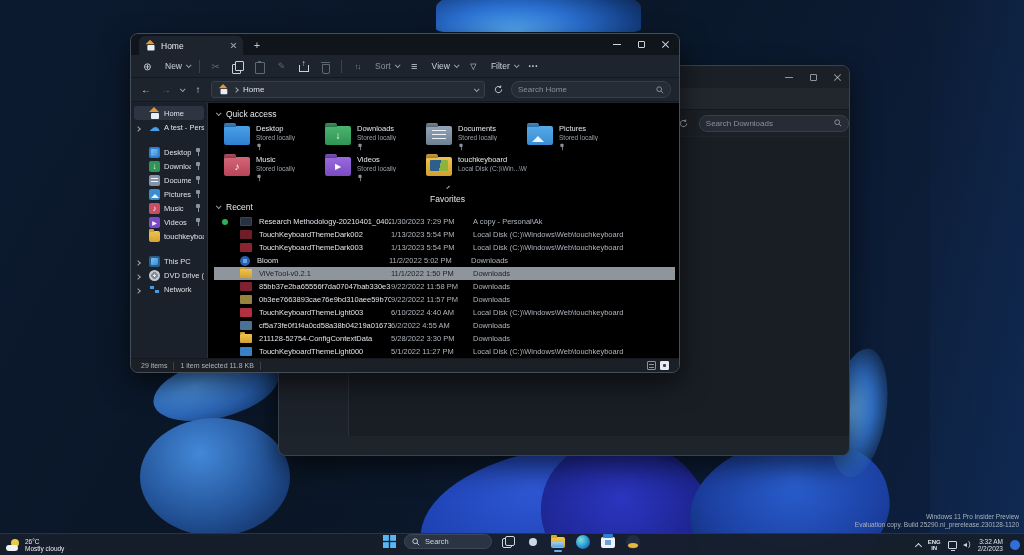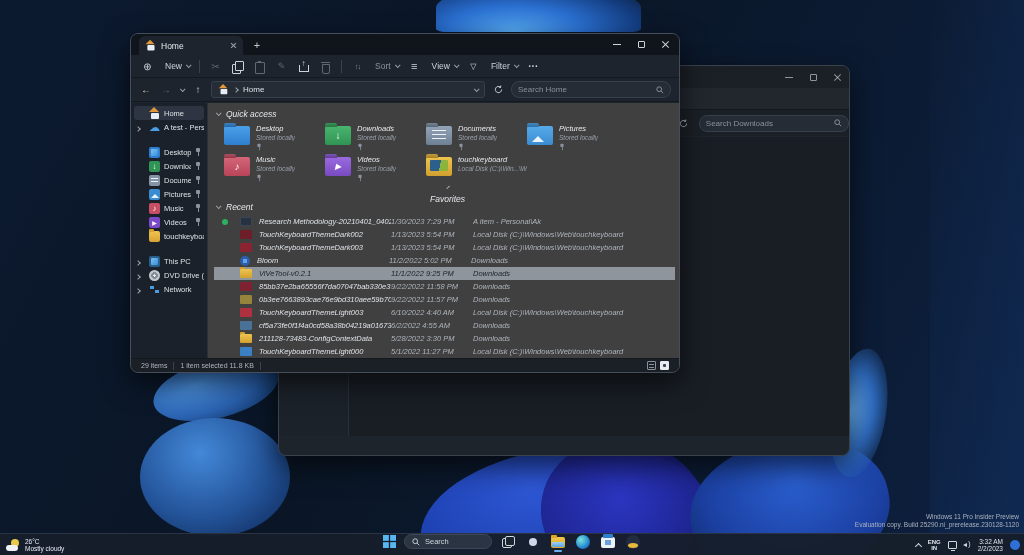--- a/index.html
+++ b/index.html
@@ -133,21 +133,21 @@
   .si.pictures { background:#3a8cd0; }
   .si.pictures::after { content:""; position:absolute; left:2px; bottom:2px; border-left:4px solid transparent; border-right:4px solid transparent; border-bottom:4px solid #e8f2fa; }
   .si.music { background:#c84e64; color:#fff; font-size:8px; } .si.music::after { content:"♪"; }
   .si.videos { background:#7a4ac8; color:#fff; font-size:6px; } .si.videos::after { content:"▶"; }
   .si.folder { background:linear-gradient(180deg,#f0c452,#d8a232); }
   .si.folder::before { content:""; position:absolute; top:-2px; left:0; width:5px; height:3px; background:#d8a232; border-radius:1px 1px 0 0; }
   .si.dvd { border-radius:50%; background:radial-gradient(circle,#e8eaec 0 15%, #848c96 16% 42%, #c2c8d0 43%); }
   .si.network { background:transparent; }
   .si.network::after { content:""; position:absolute; left:1px; top:2px; width:4px; height:3px; background:#4a9ade; box-shadow:5px 4px 0 #4a9ade; }
 
-  .content { flex:1; position:relative; background:#404040; padding:4px 0 0 6px; overflow:hidden;font-style:italic; }
+  .content { flex:1; position:relative; background:#000000; padding:4px 0 0 6px; overflow:hidden; }
   .sechead { display:flex; align-items:center; gap:6px; height:13px; color:#e4e7eb; font-size:8.5px; padding-left:2px; }
   .tilerow { display:flex; margin:4px 0 3px 10px; }
   .tile { width:101px; display:flex; gap:6px; align-items:flex-start; }
   .qf { width:26px; height:19px; border-radius:2px; position:relative; flex:none; margin-top:2px;
     display:flex; align-items:center; justify-content:center; color:#fff; }
   .qf::before { content:""; position:absolute; top:-3px; left:0; width:45%; height:4px; border-radius:2px 2px 0 0; background:inherit; filter:brightness(.8); }
   .qf.qa-desktop { background:linear-gradient(180deg,#4aa0e8,#2f7fd0); }
   .qf.qa-downloads { background:linear-gradient(180deg,#4ab56e,#2f9454); font-size:10px; } .qf.qa-downloads::after { content:"↓"; }
   .qf.qa-documents { background:linear-gradient(180deg,#93a4b8,#6e8094); }
   .qf.qa-documents::after { content:""; position:absolute; inset:4px 6px; background:repeating-linear-gradient(180deg,#eef2f6 0 1px, transparent 1px 4px); }
@@ -544,21 +544,21 @@
           <span class="chev-d"></span>
           <span>Recent</span>
         </div>
         <div class="rlist">
 
             <div class="rrow">
               <span class="rdot"></span>
               <span class="ri video"></span>
               <span class="rname">Research Methodology-20210401_040256-Meeting ...</span>
               <span class="rdate">1/30/2023 7:29 PM</span>
-              <span class="rloc">A item - Personal\Ak</span>
+              <span class="rloc">A copy - Personal\Ak</span>
             </div>
 
             <div class="rrow">
 
               <span class="ri img-dred"></span>
               <span class="rname">TouchKeyboardThemeDark002</span>
               <span class="rdate">1/13/2023 5:54 PM</span>
               <span class="rloc">Local Disk (C:)\Windows\Web\touchkeyboard</span>
             </div>
 
@@ -575,21 +575,21 @@
               <span class="ri img-bloom"></span>
               <span class="rname">Bloom</span>
               <span class="rdate">11/2/2022 5:02 PM</span>
               <span class="rloc">Downloads</span>
             </div>
 
             <div class="rrow selected">
 
               <span class="ri zipfolder"></span>
               <span class="rname">ViVeTool-v0.2.1</span>
-              <span class="rdate">11/1/2022 9:25 PM</span>
+              <span class="rdate">11/1/2022 1:50 PM</span>
               <span class="rloc">Downloads</span>
             </div>
 
             <div class="rrow">
 
               <span class="ri img-red2"></span>
               <span class="rname">85bb37e2ba65556f7da07047bab330e3534c80a2</span>
               <span class="rdate">9/22/2022 11:58 PM</span>
               <span class="rloc">Downloads</span>
             </div>
@@ -614,21 +614,21 @@
 
               <span class="ri img-steel"></span>
               <span class="rname">cf5a73fe0f1f4a0cd58a38b04219a0167354f87f</span>
               <span class="rdate">6/2/2022 4:55 AM</span>
               <span class="rloc">Downloads</span>
             </div>
 
             <div class="rrow">
 
               <span class="ri folder"></span>
-              <span class="rname">211128-73483-ConfigContextData</span>
+              <span class="rname">211128-52754-ConfigContextData</span>
               <span class="rdate">5/28/2022 3:30 PM</span>
               <span class="rloc">Downloads</span>
             </div>
 
             <div class="rrow">
 
               <span class="ri img-blue"></span>
               <span class="rname">TouchKeyboardThemeLight000</span>
               <span class="rdate">5/1/2022 11:27 PM</span>
               <span class="rloc">Local Disk (C:)\Windows\Web\touchkeyboard</span>

